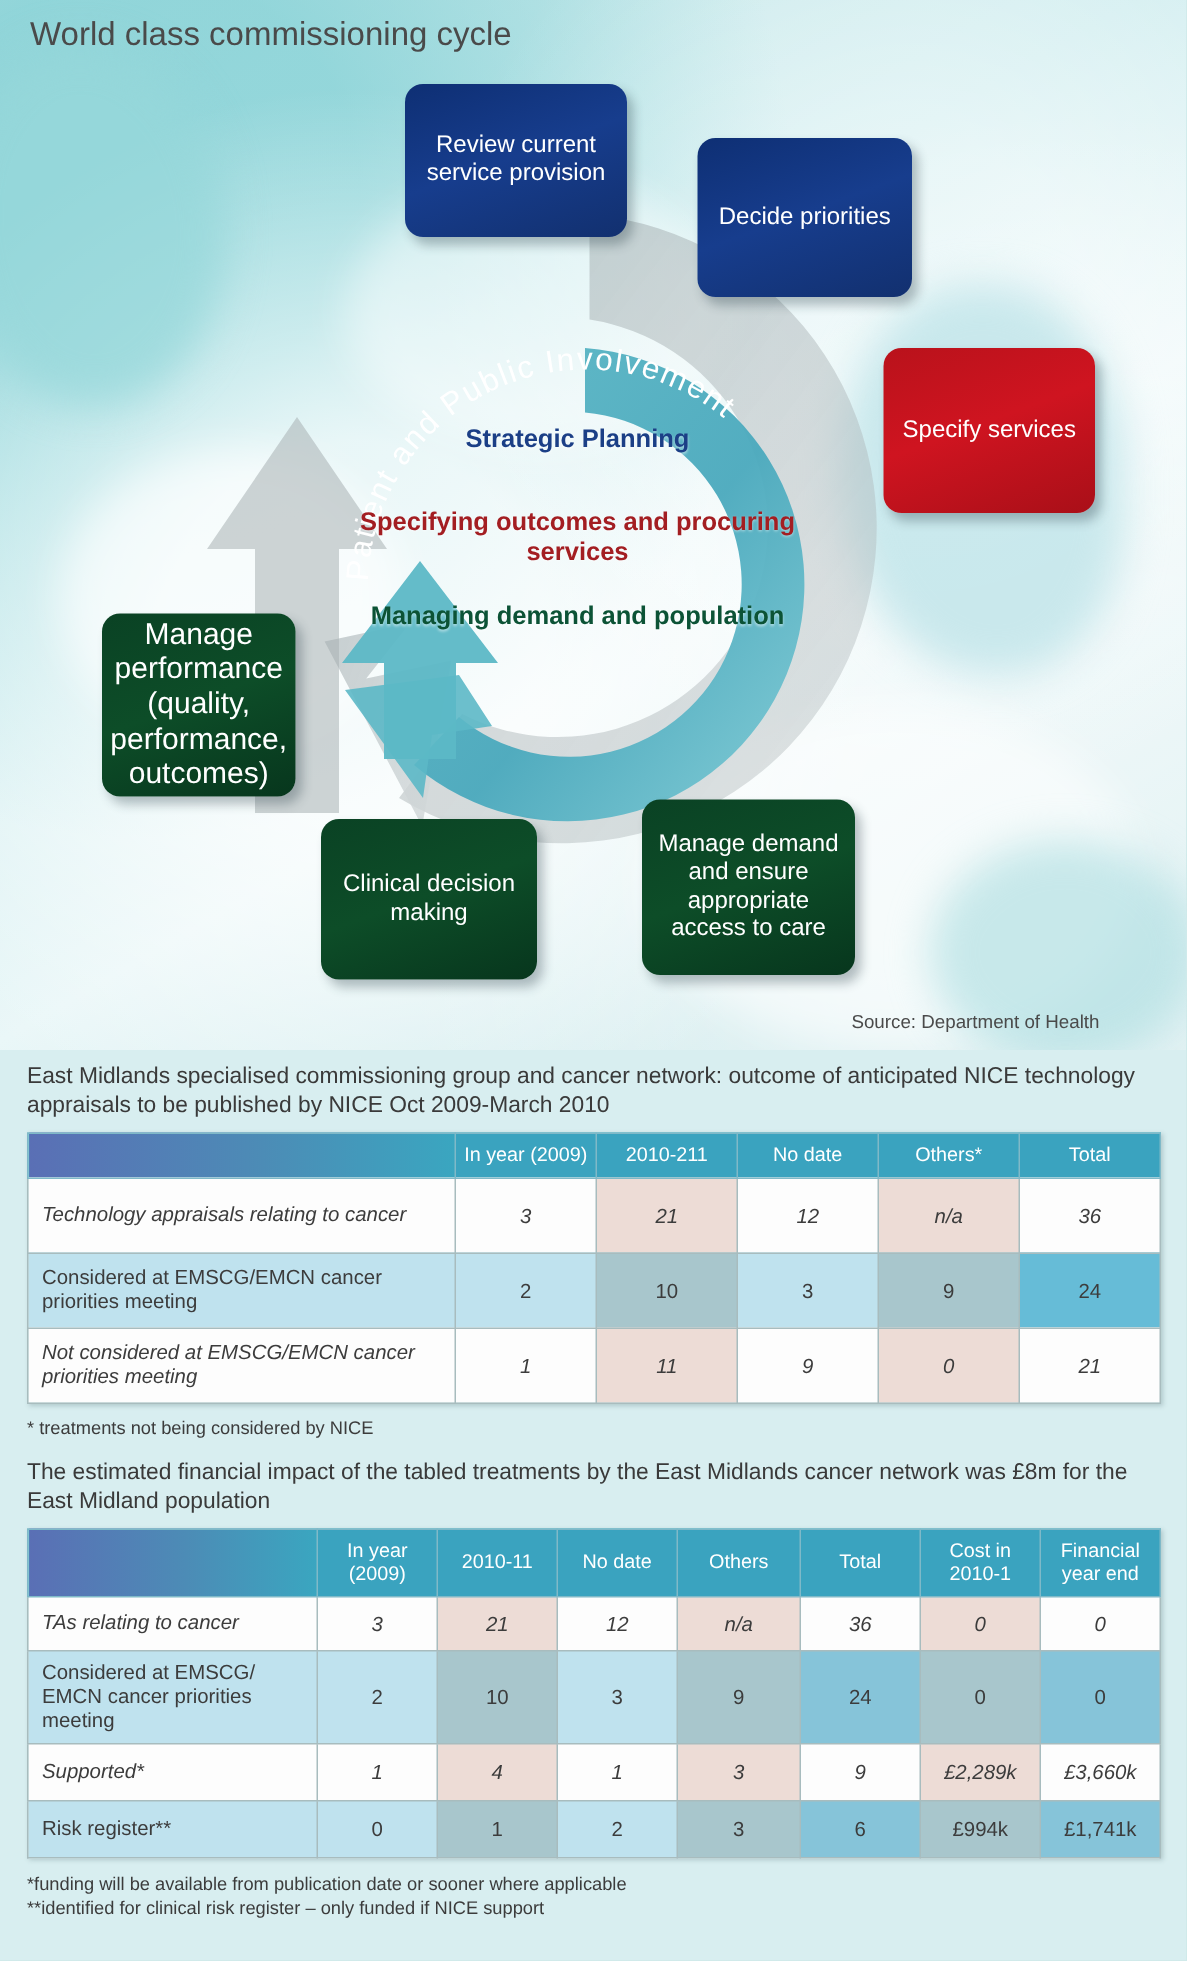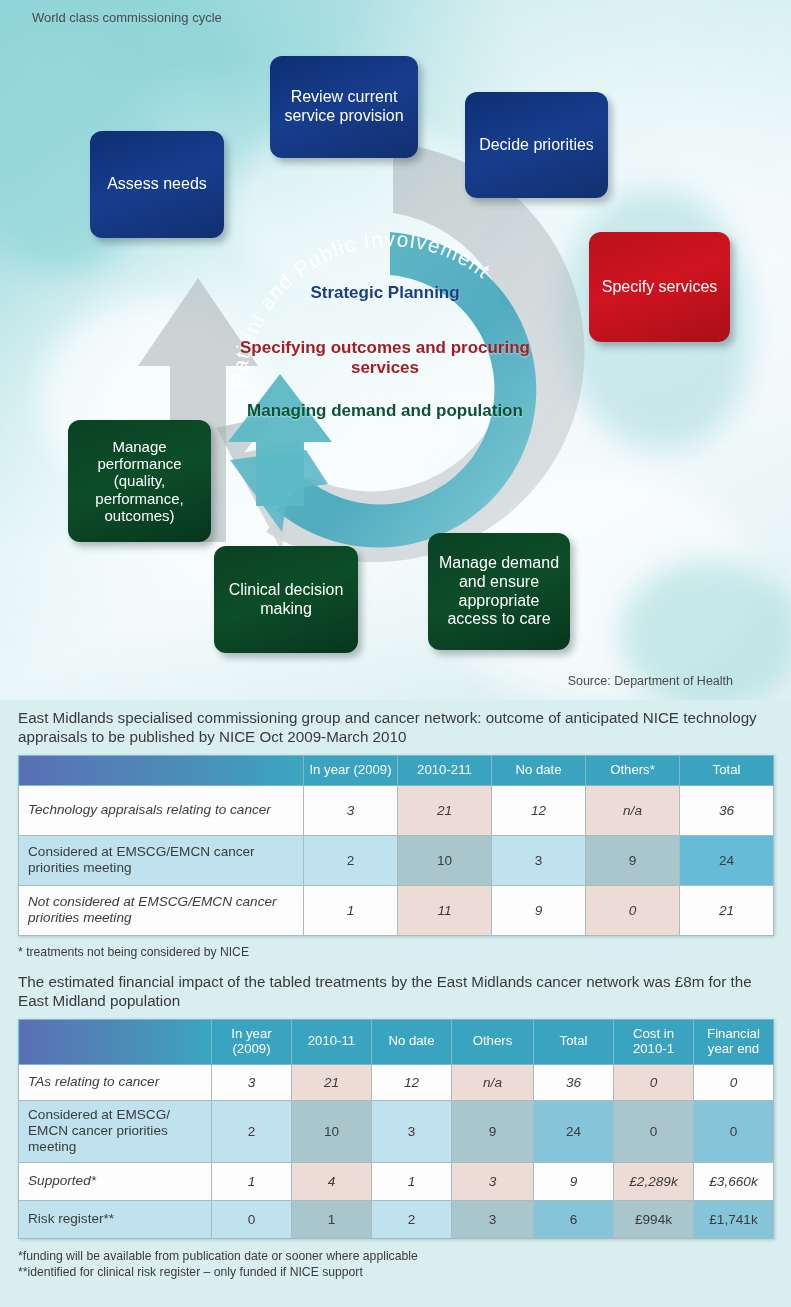--- a/index.html
+++ b/index.html
@@ -168,25 +168,22 @@
       <polygon points="58,4 110,72 82,72 82,136 34,136 34,72 6,72" fill="#5cb8c6" opacity=".95"></polygon>
     </svg>
 
     <svg id="ppi-text" viewBox="0 0 360 360">
       <defs>
         <path id="ppiPath" d="M 36 196 A 144 144 0 0 1 326 168" fill="none"></path>
       </defs>
       <text><textPath href="#ppiPath" startOffset="4%">Patient and Public Involvement</textPath></text>
     </svg>
 
-    <div style="position:absolute;left:32px;top:10px;font-size:13px;color:#4a4a4a;">World class commissioning cycle</div>
-
-    <div class="node blue" style="left:90px;top:131px;width:134px;height:107px;">
-      <span>Assess needs</span>
-    </div>
+    <div style="position:absolute;left:20px;top:10px;font-size:22px;color:#4a4a4a;">World class commissioning cycle</div>
+
 
     <div class="node blue" style="left:270px;top:56px;width:148px;height:102px;">
       <span>Review current service provision</span>
     </div>
 
     <div class="node blue" style="left:465px;top:92px;width:143px;height:106px;">
       <span>Decide priorities</span>
     </div>
 
     <div class="node red" style="left:589px;top:232px;width:141px;height:110px;">
@@ -195,21 +192,21 @@
 
 
     <div class="node green" style="left:428px;top:533px;width:142px;height:117px;">
       <span>Manage demand and ensure appropriate access to care</span>
     </div>
 
     <div class="node green" style="left:214px;top:546px;width:144px;height:107px;">
       <span>Clinical decision making</span>
     </div>
 
-    <div class="node green" style="left:68px;top:409px;width:143px;height:122px;font-size:15px;margin-top:11px;">
+    <div class="node green" style="left:68px;top:409px;width:129px;height:122px;font-size:20px;">
       <span>Manage performance (quality, performance, outcomes)</span>
     </div>
 
     <div class="centre-label" id="lbl-strategic" style="color: rgb(27, 63, 134);">Strategic Planning</div>
     <div class="centre-label" id="lbl-specifying" style="color: rgb(163, 30, 34);">Specifying outcomes and procuring services</div>
     <div class="centre-label" id="lbl-managing" style="color: rgb(12, 83, 54);">Managing demand and population</div>
 
     <div id="source-note">Source: Department of Health</div>
   </div>
 

